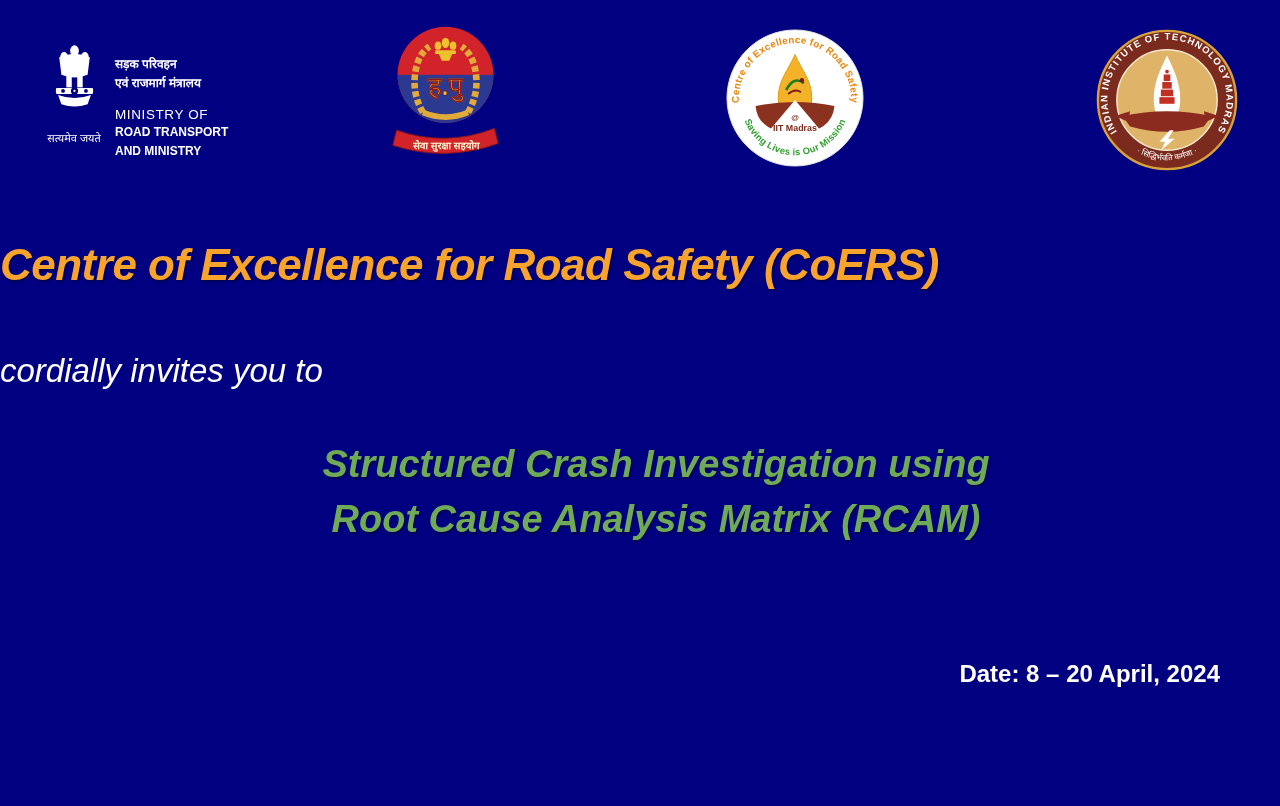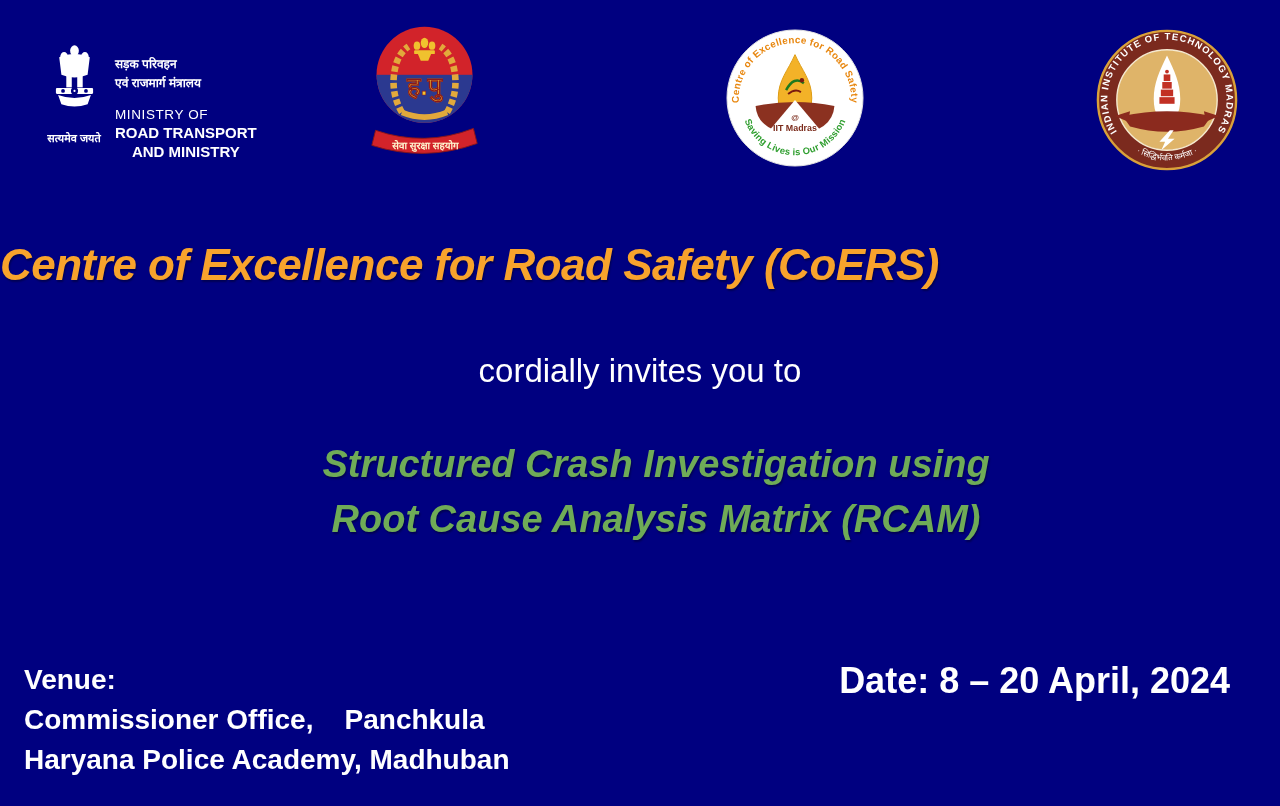--- a/index.html
+++ b/index.html
@@ -18,63 +18,62 @@
     width:1280px;height:806px;
     background:var(--background,#000080);
     overflow:hidden;
   }
   
   .morth{
     position:absolute;left:45px;top:42px;
     display:flex;flex-direction:row;align-items:flex-start;
     color:var(--text-white,#fff);
   }
-  .morth-emblem-col{width:58px;text-align:center;font-weight:bold;}
+  .morth-emblem-col{width:58px;text-align:center;}
   .morth-motto{font-size:11px;margin-top:2px;color:var(--text-white,#fff);white-space:nowrap;}
   .morth-text{margin-left:12px;padding-top:13px;line-height:1;}
   .morth-hindi{font-size:12px;font-weight:bold;line-height:19px;white-space:nowrap;}
   .morth-eng-small{font-size:13.5px;font-weight:500;letter-spacing:.6px;line-height:16px;margin-top:14px;white-space:nowrap;}
-  .morth-eng-big{font-size:15px;font-weight:800;line-height:19px;white-space:nowrap;text-align:center;}
-  .badge-wrap{position:absolute;left:368px;top:24px;}
+  .morth-eng-big{font-size:12px;font-weight:800;line-height:19px;white-space:nowrap;}
+  .badge-wrap{position:absolute;left:389px;top:24px;}
   .coers-wrap{position:absolute;left:726px;top:29px;}
   .iitm-wrap{position:absolute;left:1096px;top:29px;}
   
   .title{
     position:absolute;left:0;top:240px;width:100%;
     text-align:left;
     font-size:44px;font-weight:bold;font-style:italic;
     color:var(--title-orange,#F8A32C);
     letter-spacing:-0.5px;
     text-shadow:1px 2px 2px rgba(0,0,0,.35);
   }
   .subtitle{
     position:absolute;left:0;top:352px;width:100%;
-    text-align:center;
-    font-size:33px;font-weight:400;
+    font-size:33px;font-style:italic;font-weight:400;
     color:var(--text-white,#fff);
   }
   .event-name{
     position:absolute;left:0;top:437px;width:100%;
     text-align:center;
     font-size:38px;font-weight:bold;font-style:italic;
     color:var(--event-green,#6FAB57);
     line-height:55px;
     text-shadow:1px 2px 2px rgba(0,0,0,.35);
     margin-left:16px;
   }
   .venue{
     position:absolute;left:24px;top:660px;
     font-size:28px;font-weight:bold;
     color:var(--text-white,#fff);
     line-height:40px;
   }
   .venue .pre{white-space:pre;}
   .date{
-    position:absolute;right:50px;top:660px;
-    font-size:36px;font-weight:bold;
+    position:absolute;right:60px;top:660px;
+    font-size:24px;font-weight:bold;
     color:var(--text-white,#fff);
     white-space:nowrap;
   }
   svg text{font-family:"Liberation Sans", sans-serif;}
 </style>
 </head>
 <body>
 
 <div class="poster">
 
@@ -196,20 +195,15 @@
     </svg>
   </div>
 
   <div class="title">Centre of Excellence for Road Safety (CoERS)</div>
   <div class="subtitle">cordially invites you to</div>
   <div class="event-name">
     <div>Structured Crash Investigation using</div>
     <div>Root Cause Analysis Matrix (RCAM)</div>
   </div>
 
-  <div class="venue">
-    <div>Venue:</div>
-    <div class="pre">Commissioner Office,    Panchkula</div>
-    <div>Haryana Police Academy, Madhuban</div>
-  </div>
   <div class="date">Date: 8 – 20 April, 2024</div>
 
 </div>
 
 </body></html>

